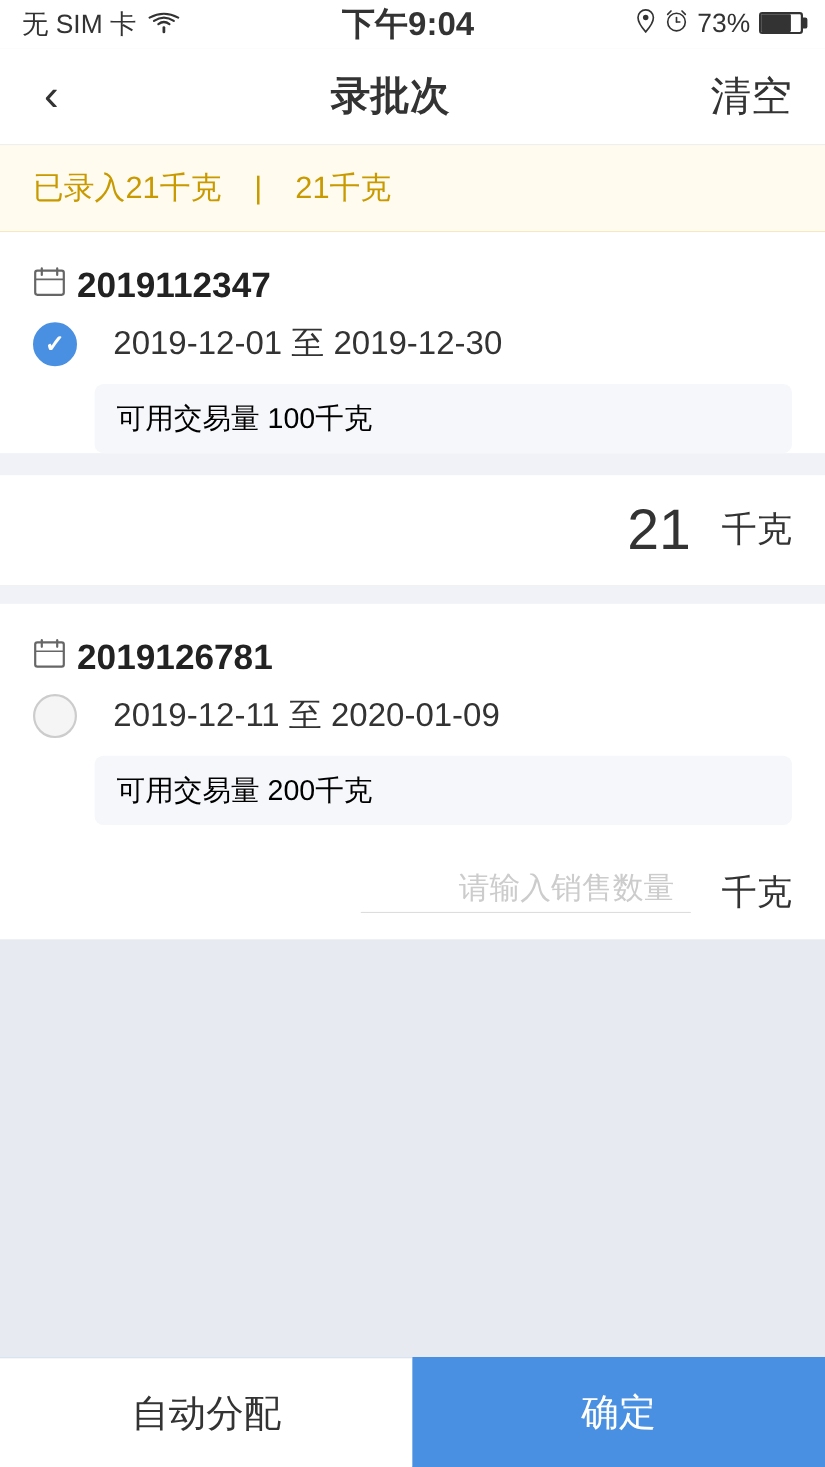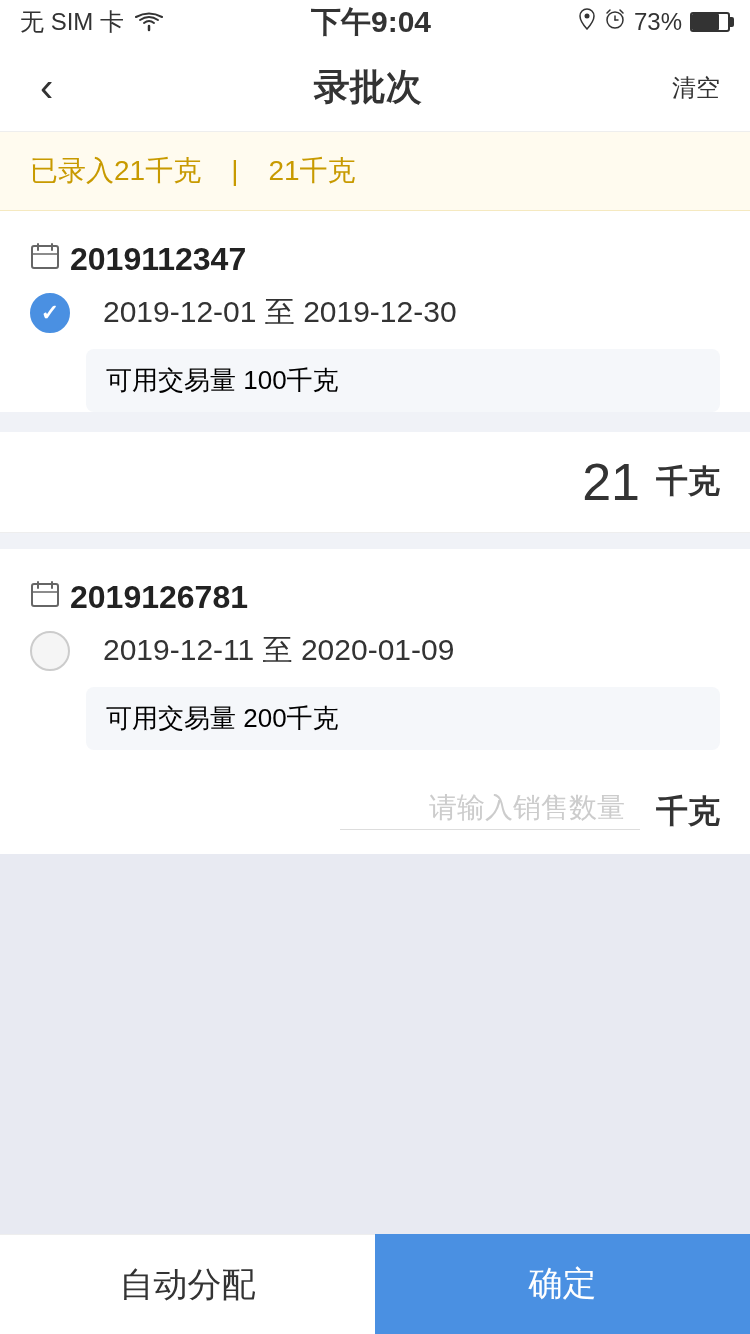--- a/index.html
+++ b/index.html
@@ -80,21 +80,21 @@
       font-weight: 300;
       cursor: pointer;
       padding: 10px;
     }
     .nav-title {
       font-size: 36px;
       font-weight: 600;
       color: #333;
     }
     .nav-action {
-      font-size: 24px;
+      font-size: 37px;
       color: #333;
       cursor: pointer;
       text-align: center;
     }
 
     
     .summary-bar {
       background: #fffbef;
       padding: 20px 30px;
       display: flex;
@@ -180,21 +180,22 @@
       align-items: center;
       justify-content: flex-end;
       padding: 20px 30px;
       background: #fff;
       gap: 16px;
       border-bottom: 1px solid #eee;
     }
     .qty-unit {
       font-size: 32px;
       color: #333;
-      font-weight: 700;
+      font-weight: 400;
+      margin-left: 12px;
     }
 
     
     .section-divider {
       height: 16px;
       background: #f0f2f7;
     }
 
     
     .batch-card-2 {

